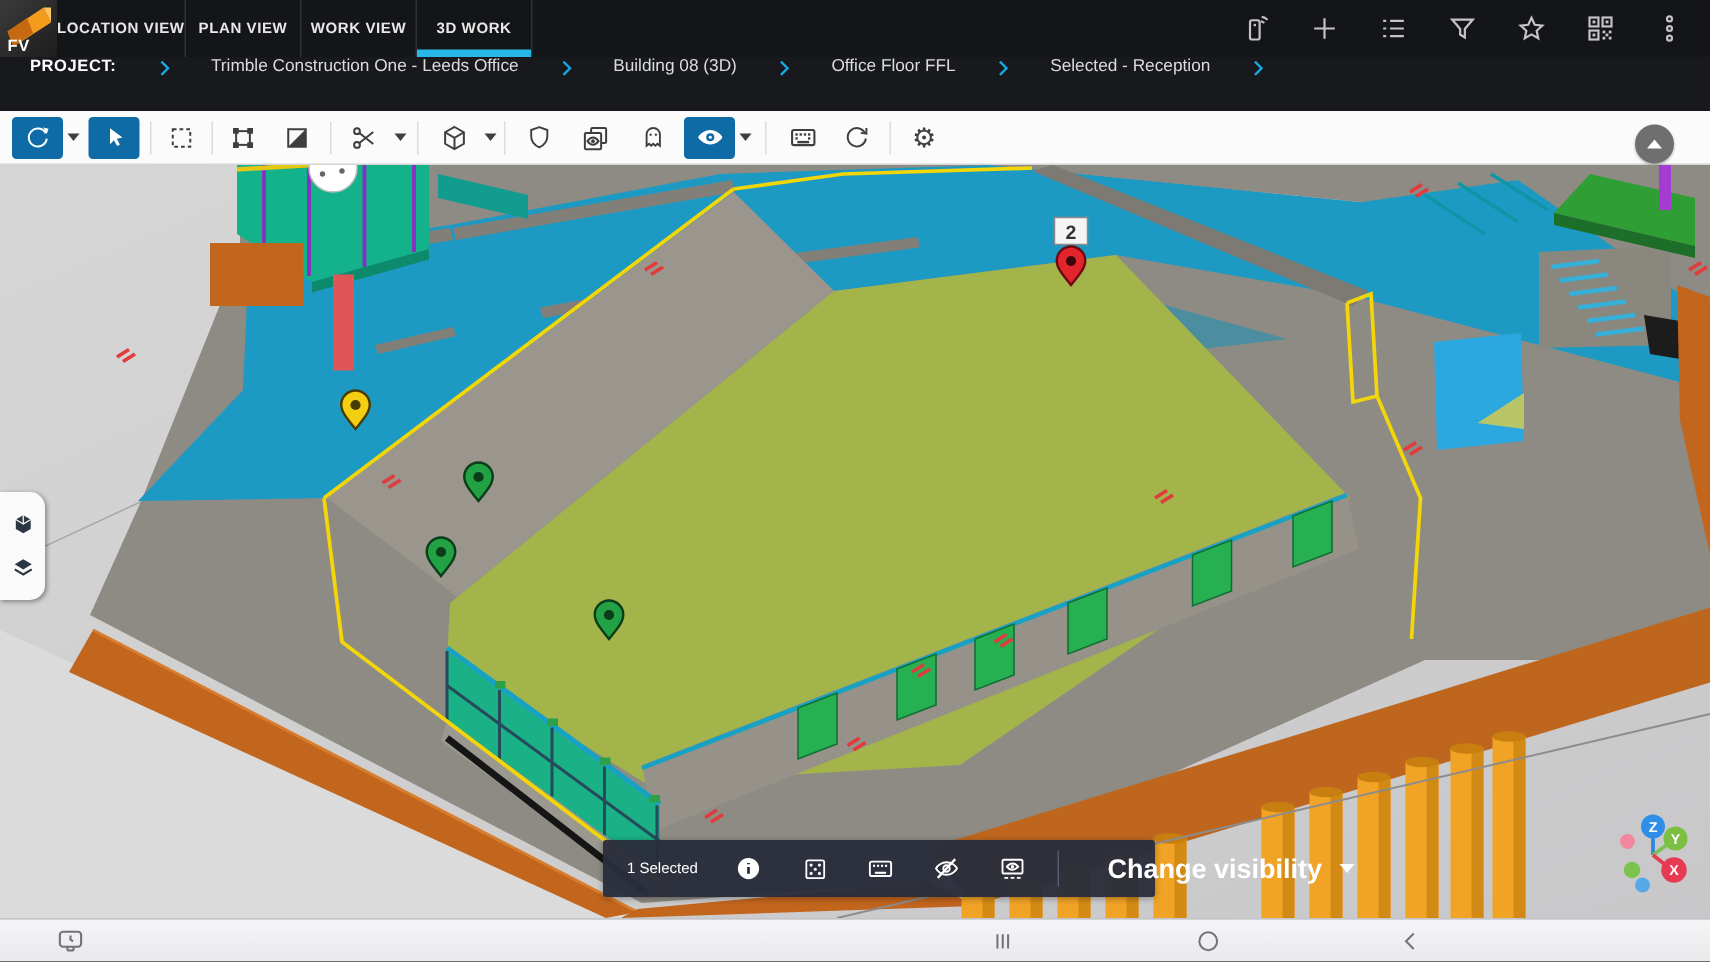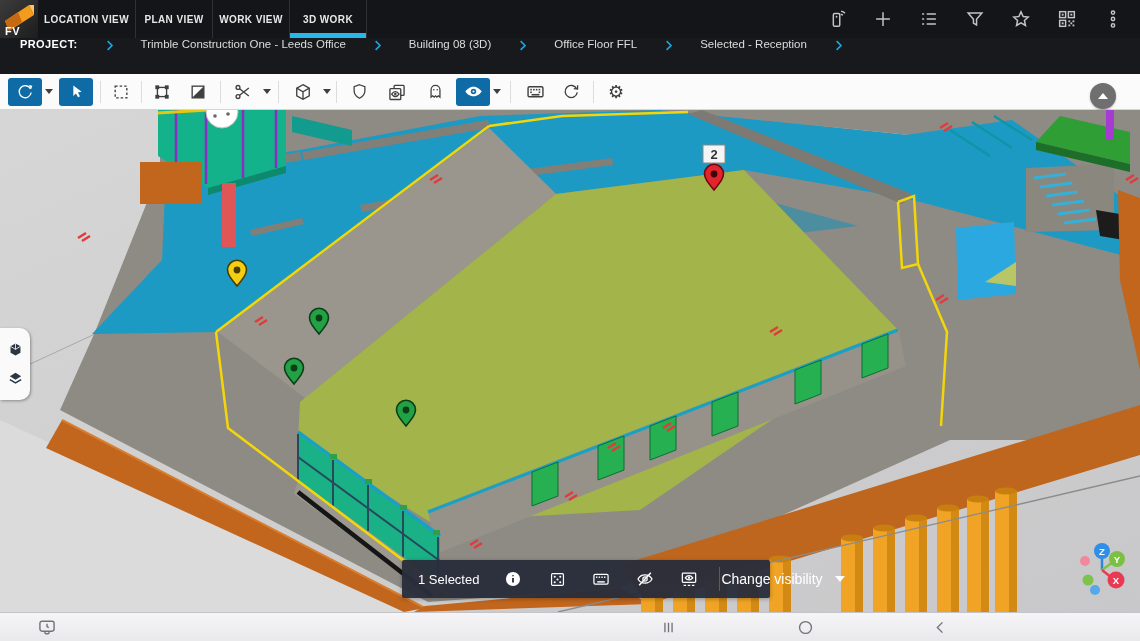--- a/index.html
+++ b/index.html
@@ -11,21 +11,21 @@
   .topbar{position:absolute;left:0;top:0;width:1140px;height:38px;background:#141519;
     display:flex;align-items:stretch;}
   .logo{width:38px;height:38px;background:linear-gradient(135deg,#3b3b3b,#1d1d1d);
     position:relative;flex:0 0 auto;}
   .logo svg{position:absolute;left:0;top:0;}
   .logo .fv{position:absolute;left:5px;bottom:1px;color:#fff;font-size:11px;font-weight:bold;letter-spacing:.5px;}
   .tabs{display:flex;align-items:stretch;height:100%;}
   .tab{position:relative;display:flex;align-items:center;justify-content:center;
     width:77px;color:#e8e8e8;font-size:10px;font-weight:bold;letter-spacing:.4px;
     border-right:1px solid #2e3136;cursor:default;white-space:nowrap;}
-  .tab:first-child{width:98px;}
+  .tab:first-child{width:86px;}
   .tab.active::after{content:"";position:absolute;left:0;right:0;bottom:0;height:5px;background:#29b6e8;}
   .topbar-icons{margin-left:auto;display:flex;align-items:center;gap:24px;padding-right:16px;}
   .tico{width:22px;height:22px;display:flex;align-items:center;justify-content:center;}
   .tico svg{stroke:#c4c4c4;fill:none;stroke-width:1.6;}
 
   
   .crumbs{position:absolute;left:0;top:38px;width:1140px;height:36px;background:#17191d;
     display:flex;align-items:flex-start;padding-left:20px;color:#dcdcdc;font-size:11.5px;}
   .crumbs .bc-label{font-weight:bold;color:#fff;font-size:11px;letter-spacing:.4px;}
   .chev{margin:0 24px;display:flex;align-items:center;}
@@ -51,25 +51,25 @@
   .viewport{position:absolute;left:0;top:110px;width:1140px;height:502px;background:#d0d0d0;overflow:hidden;}
   .scene{position:absolute;left:0;top:0;}
 
   .side-flyout{position:absolute;left:0;top:218px;width:30px;height:72px;background:#fafafa;
     border-radius:0 10px 10px 0;box-shadow:1px 1px 3px rgba(0,0,0,.35);
     display:flex;flex-direction:column;align-items:center;justify-content:center;gap:12px;}
   .side-flyout svg{display:block;}
 
   .selbar{position:absolute;left:402px;top:450px;width:368px;height:38px;background:rgba(42,45,59,.97);
     border-radius:2px;display:flex;align-items:center;padding:0 16px;color:#fff;box-shadow:0 1px 4px rgba(0,0,0,.3);}
-  .selbar .sel-text{font-size:13px;white-space:nowrap;}
+  .selbar .sel-text{font-size:10px;white-space:nowrap;}
   .sico{width:20px;height:20px;margin-left:24px;display:flex;align-items:center;justify-content:center;flex:0 0 auto;}
   .sico svg{stroke:#fff;fill:none;stroke-width:1.5;}
   .ssep{width:1px;height:24px;background:#565b6d;margin-left:20px;flex:0 0 auto;}
-  .cv-label{font-size:14px;margin-left:1px;white-space:nowrap;}
+  .cv-label{font-size:18px;margin-left:32px;white-space:nowrap;font-weight:bold;}
   .scaret{width:0;height:0;border-left:5px solid transparent;border-right:5px solid transparent;
     border-top:6px solid #fff;margin-left:12px;}
 
   
   .navbar{position:absolute;left:0;top:612px;width:1140px;height:29px;
     background:linear-gradient(#f5f5f7,#e9e9ec);border-top:1px solid #c3c3c8;}
   .nico{position:absolute;top:3px;width:22px;height:22px;display:flex;align-items:center;justify-content:center;}
   .nico svg{stroke:#72727a;fill:none;stroke-width:1.7;}
 </style>
 </head>

